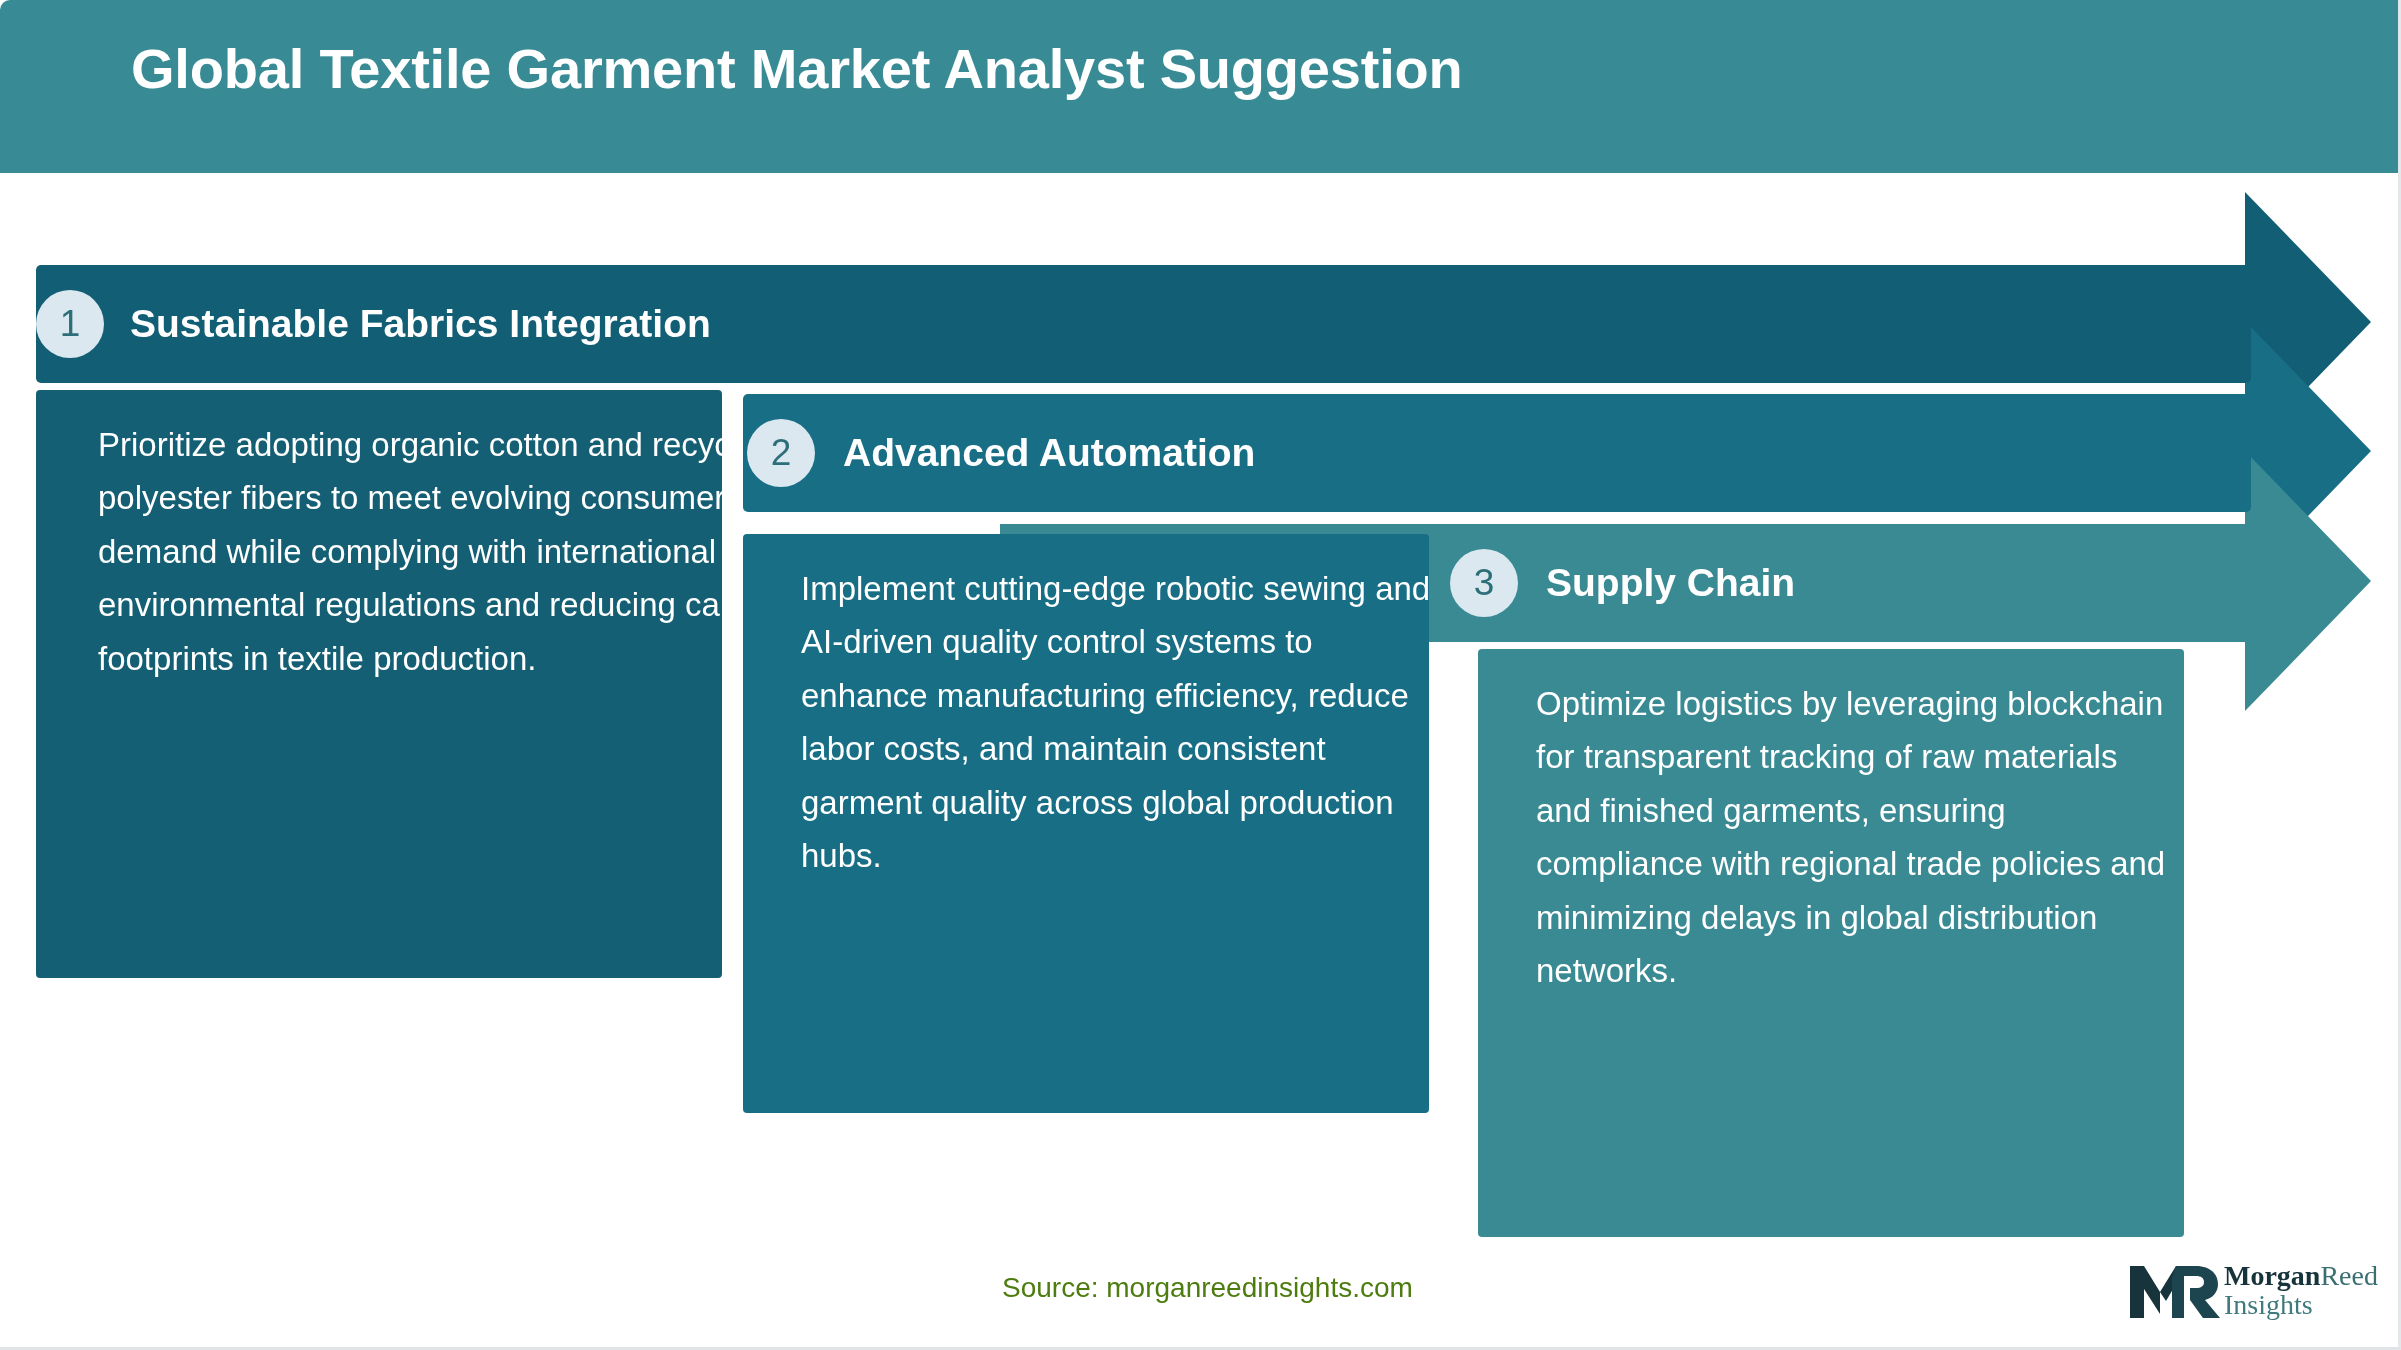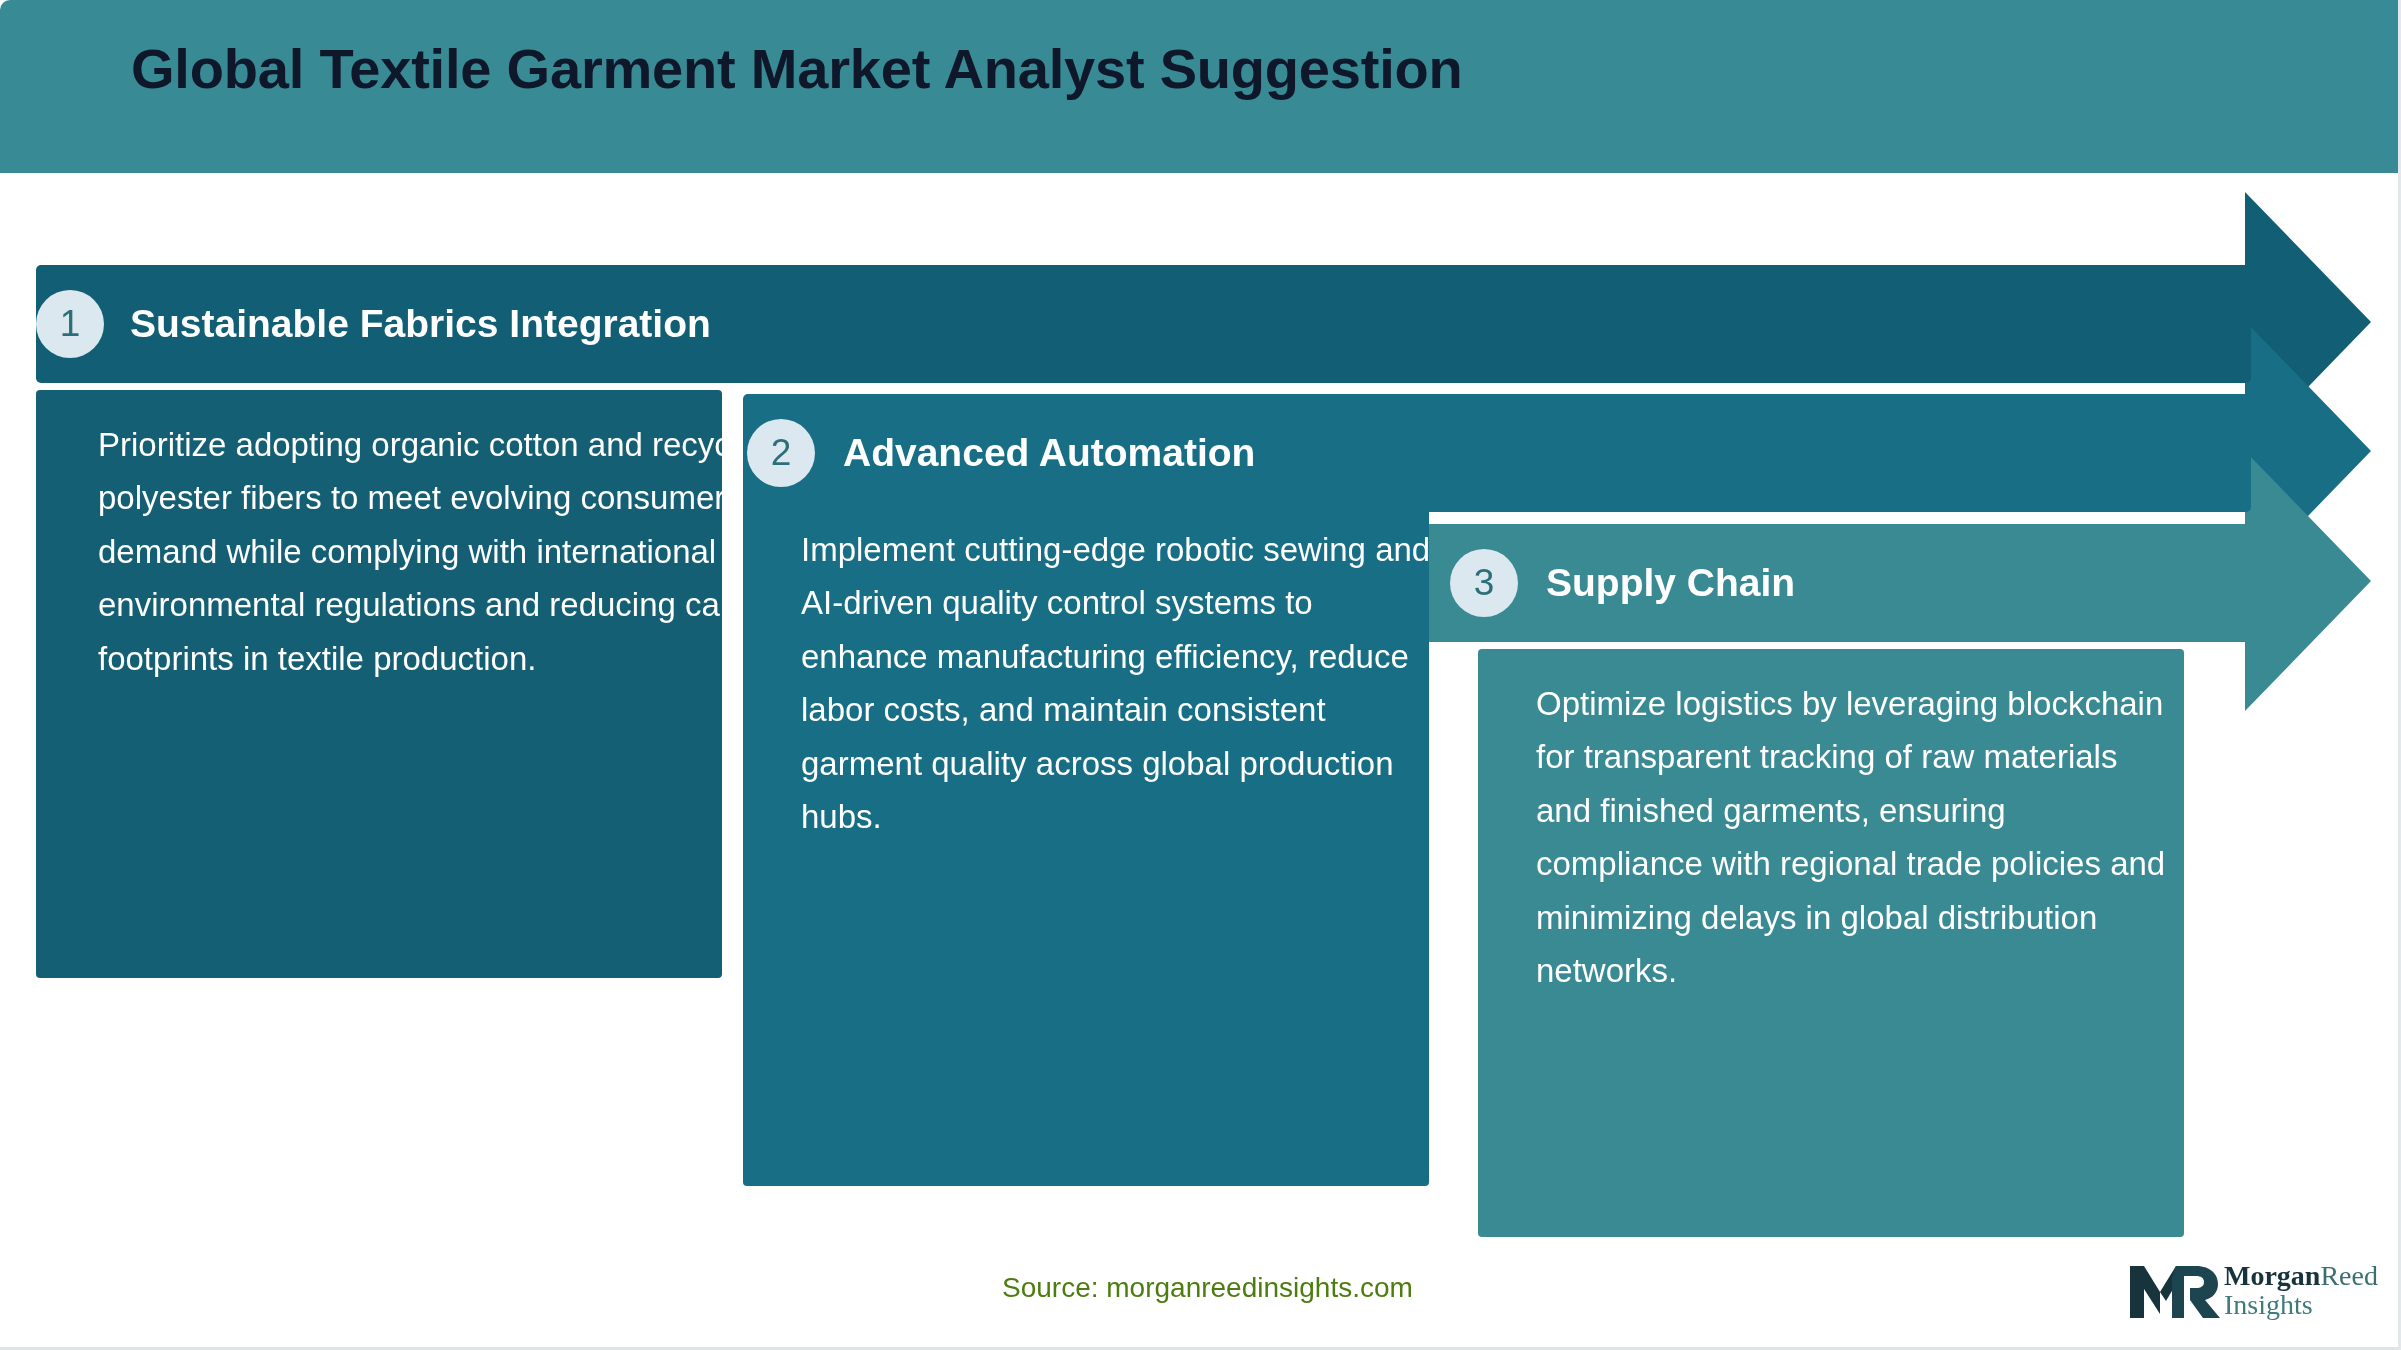--- a/index.html
+++ b/index.html
@@ -35,21 +35,21 @@
     background: #388b94;
     border-top-left-radius: 10px;
     box-sizing: border-box;
   }
   .header-title {
     position: absolute;
     left: 131px;
     top: 36px;
     font-size: 56px;
     font-weight: bold;
-    color: #0f172a;
+    color: #ffffff;
     letter-spacing: -0.2px;
     white-space: nowrap;
     font-family: "Liberation Sans", sans-serif;
     text-align: right;
   }
 
   
   .arrow-layer {
     position: absolute;
     left: 0;
@@ -102,21 +102,21 @@
     white-space: pre-line;
   }
 
   
   #step1-bar  { left: 36px;  top: 265px;  width: 2215px; height: 118px; background: #125f75; }
   #step1-body { left: 36px;  top: 390px;  width: 686px;  height: 588px; background: #145f73; }
   #step1-text { left: 62px;  top: 28px;   width: 700px; }
 
   
   #step2-bar  { left: 743px; top: 394px;  width: 1508px; height: 118px; background: #176e85; }
-  #step2-body { left: 743px; top: 495px;  width: 686px;  height: 691px; background: #176e85; }
+  #step2-body { left: 743px; top: 534px;  width: 686px;  height: 579px; background: #176e85; }
   #step2-text { left: 58px;  top: 28px;   width: 630px; }
 
   
   #step3-bar  { left: 1446px; top: 524px; width: 805px;  height: 118px; background: #3a8a94; }
   #step3-body { left: 1478px; top: 649px; width: 706px;  height: 588px; background: #3a8a94; }
   #step3-text { left: 58px;   top: 28px;  width: 630px; }
 
   #step1-bar .step-title { margin-left: 26px; }
   #step2-bar .badge, #step3-bar .badge { margin-left: 4px; }
 

